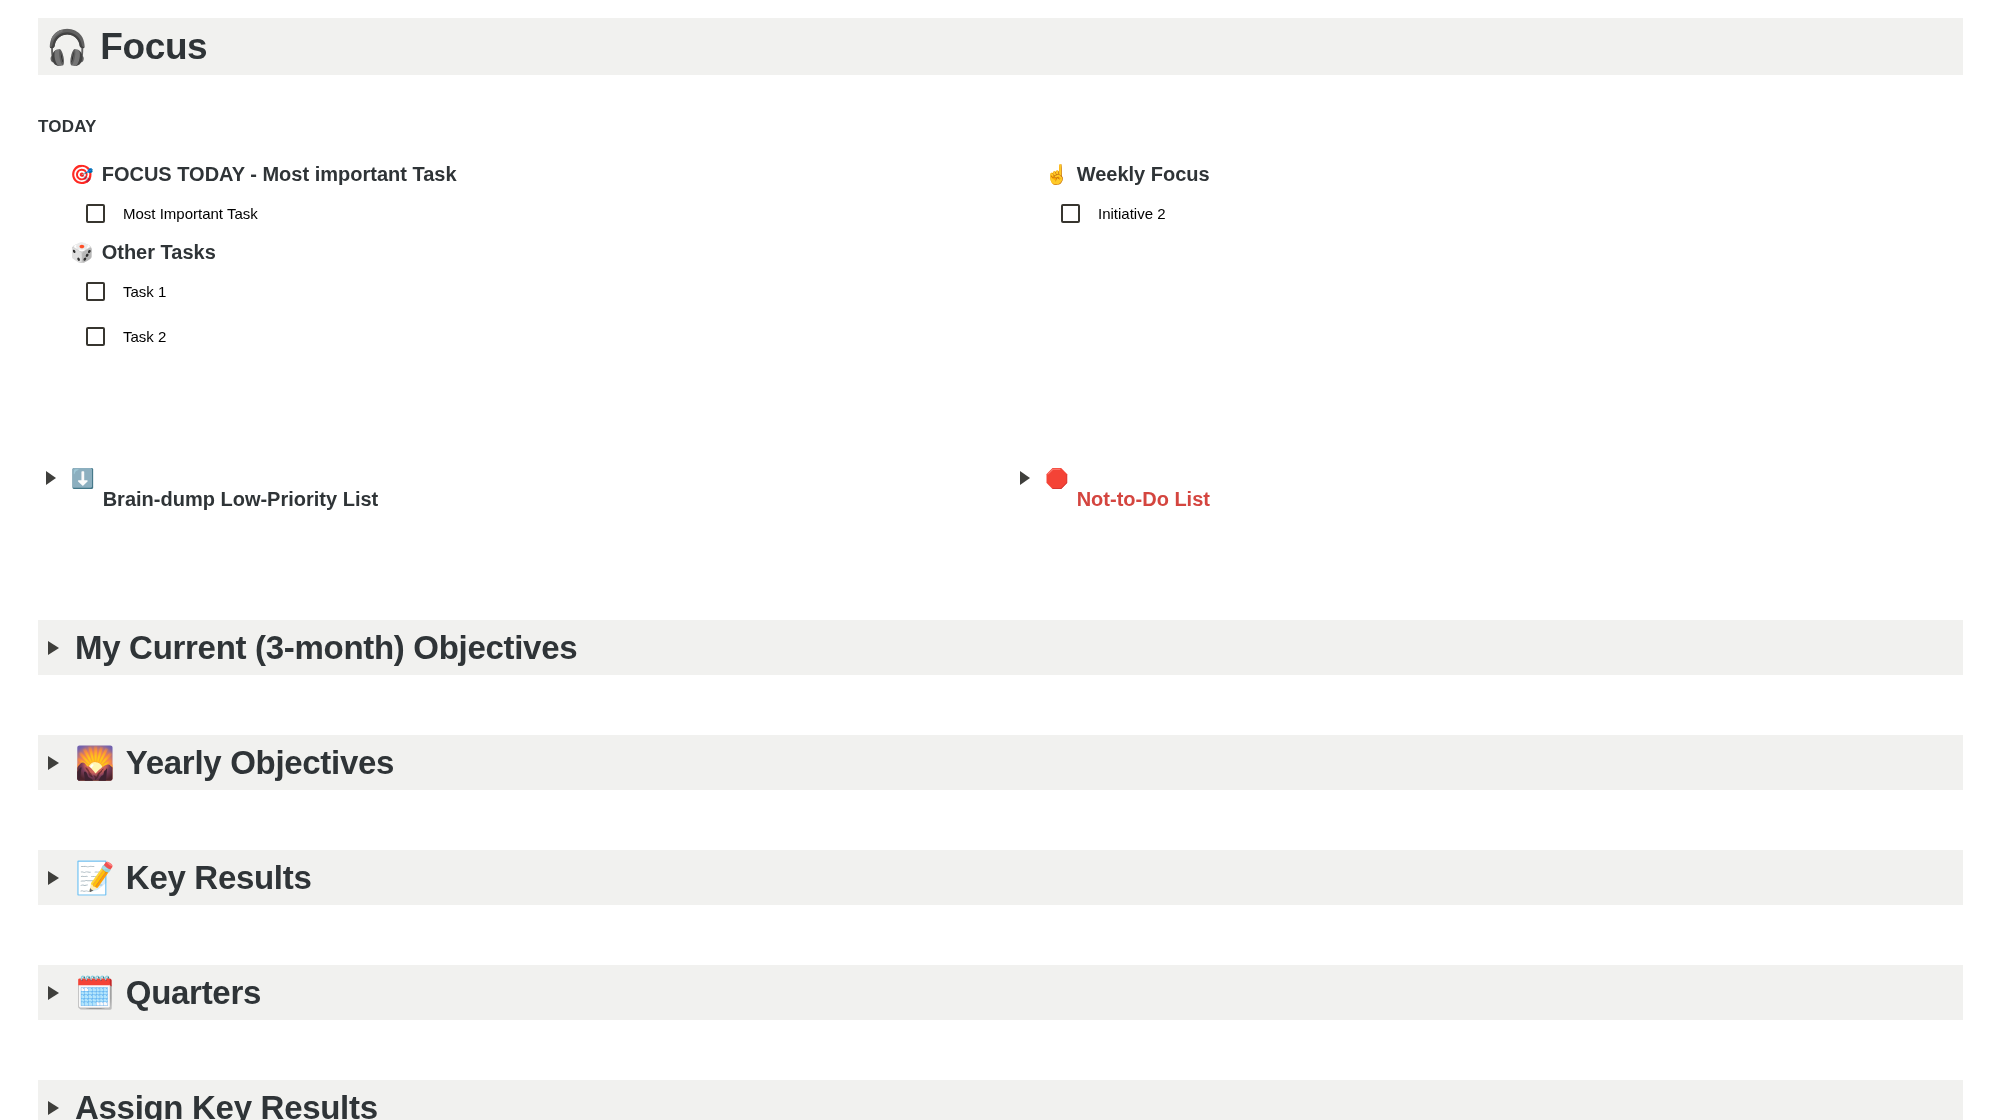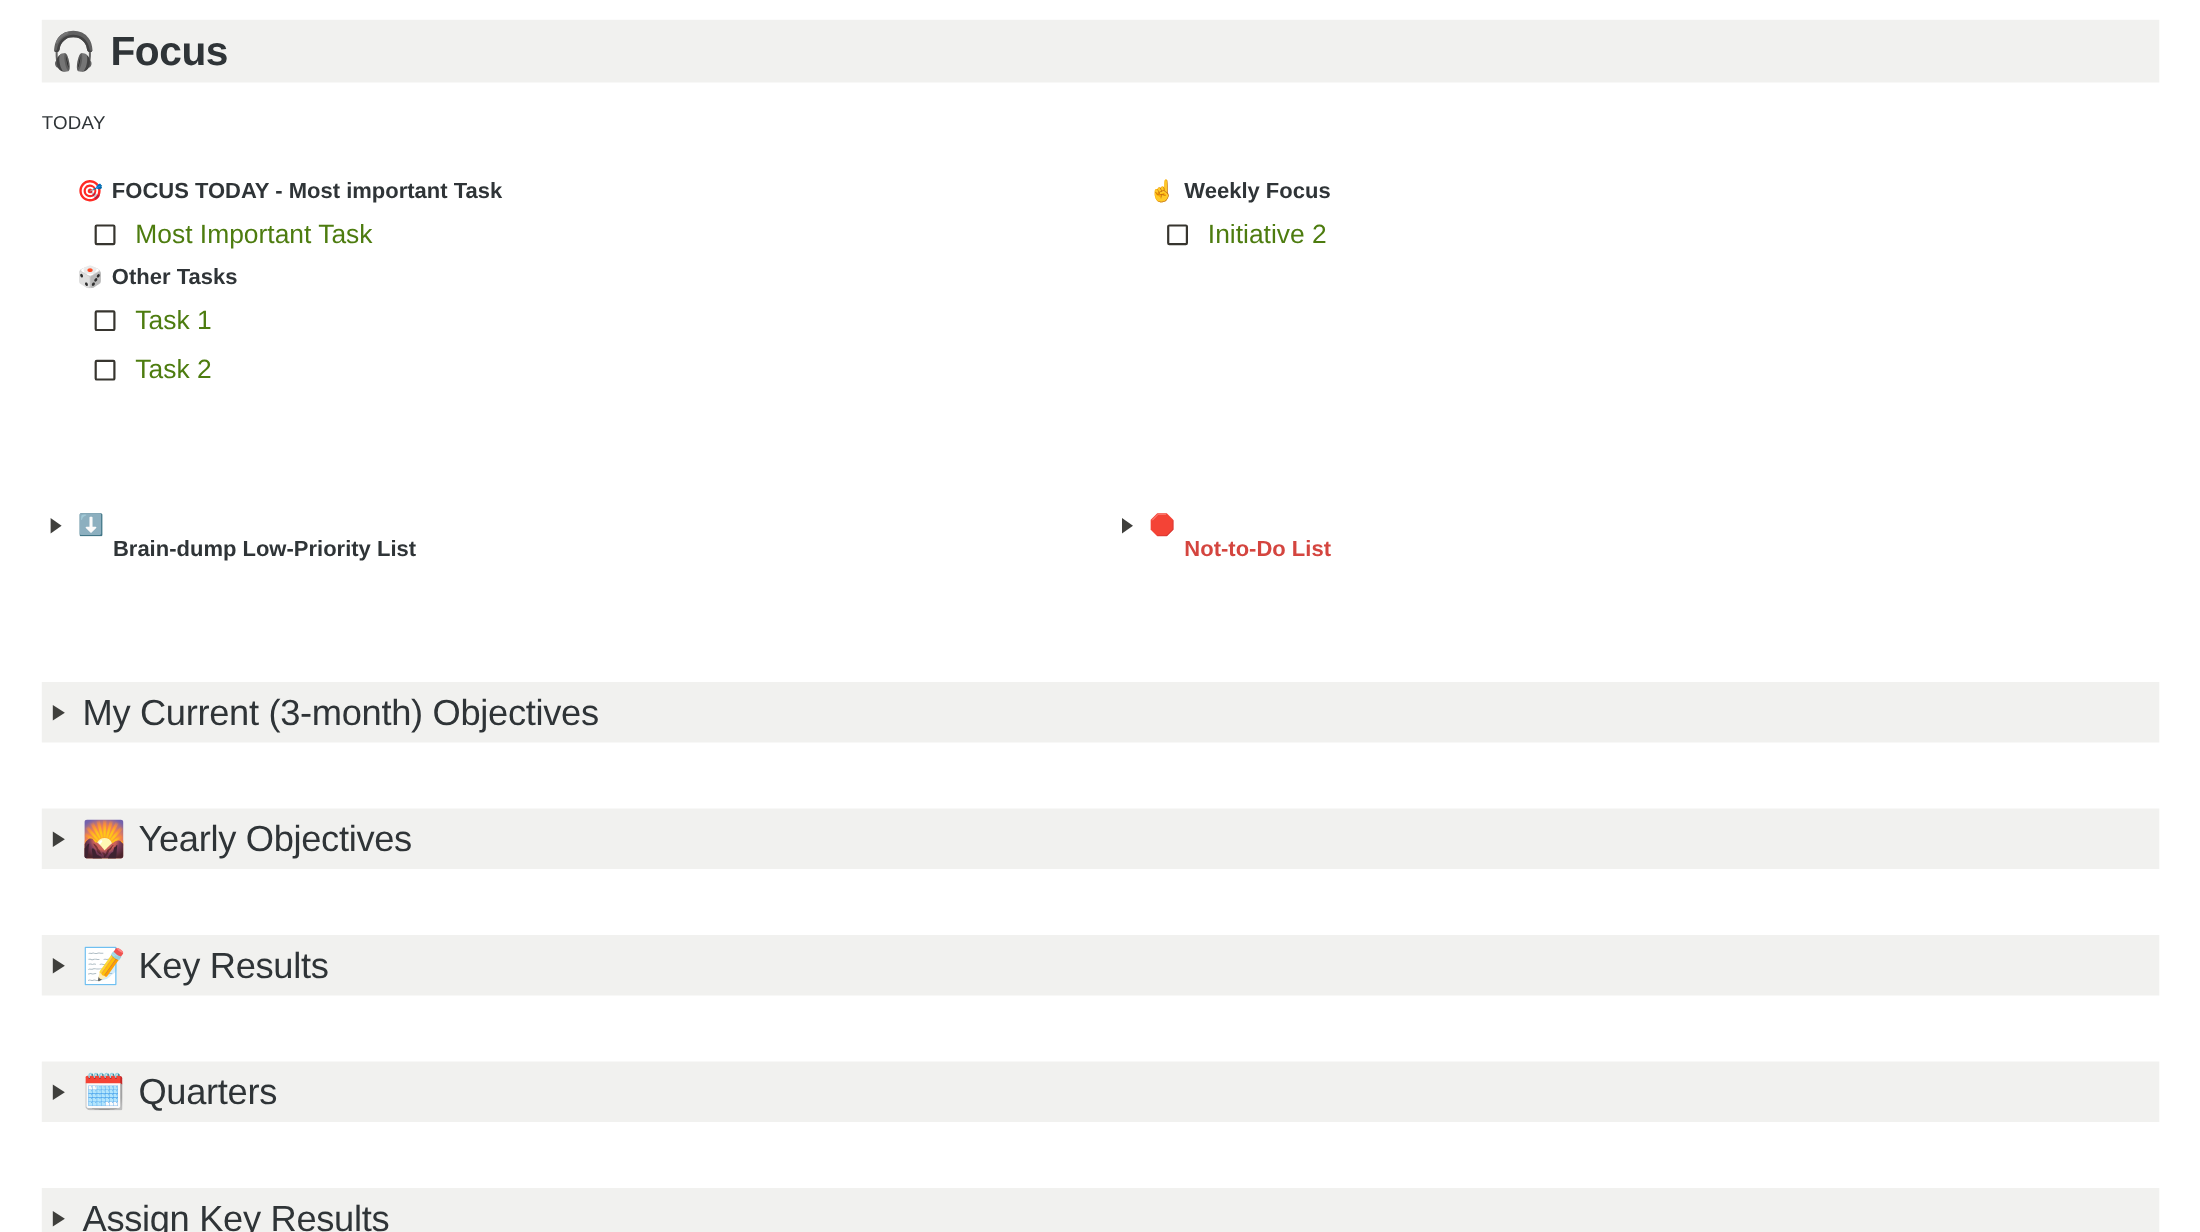--- a/index.html
+++ b/index.html
@@ -42,23 +42,23 @@
     font-size: 37px;
     font-weight: bold;
     color: #2f3437;
     letter-spacing: -0.4px;
   }
 
   
   .today-label {
     position: absolute;
     left: 38px;
-    top: 102px;
+    top: 117px;
     font-size: 17px;
-    font-weight: normal;
+    font-weight: bold;
     color: #2f3437;
     letter-spacing: 0.2px;
   }
 
   
   .col-left {
     position: absolute;
     left: 70px;
     top: 158px;
     width: 920px;
@@ -95,22 +95,22 @@
   .cbox {
     width: 19px;
     height: 19px;
     border: 2px solid #37352f;
     border-radius: 2px;
     background: #ffffff;
     flex: 0 0 auto;
     margin-right: 18px;
   }
   .todo-label {
-    font-size: 24px;
-    color: #4d7c0f;
+    font-size: 15px;
+    color: #000000;
   }
 
   
   .toggle-line {
     display: flex;
     align-items: center;
     height: 34px;
   }
   .tri {
     width: 0;
@@ -160,21 +160,21 @@
     flex: 0 0 auto;
   }
   .section .sec-emj {
     font-size: 32px;
     line-height: 1;
     margin-right: 11px;
     font-family: "DejaVu Sans", sans-serif;
   }
   .section .sec-text {
     font-size: 33px;
-    font-weight: normal;
+    font-weight: bold;
     color: #2f3437;
     letter-spacing: -0.3px;
     white-space: nowrap;
   }
 </style>
 </head>
 <body>
 
 <div class="page">
 

